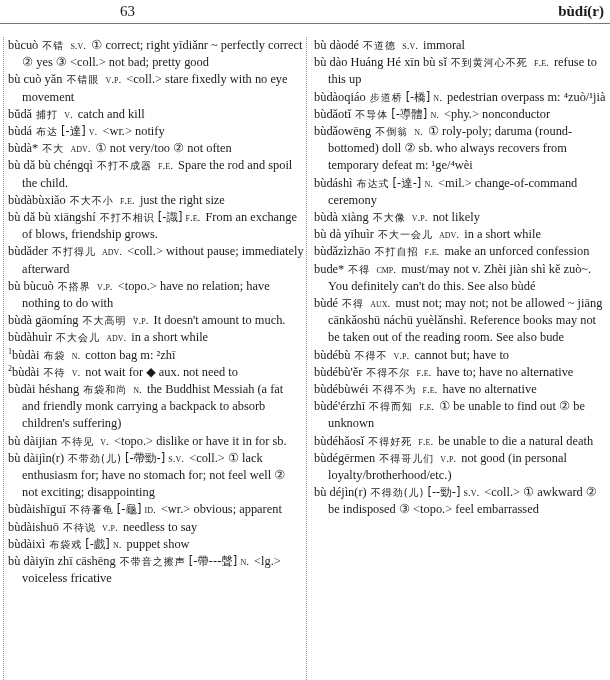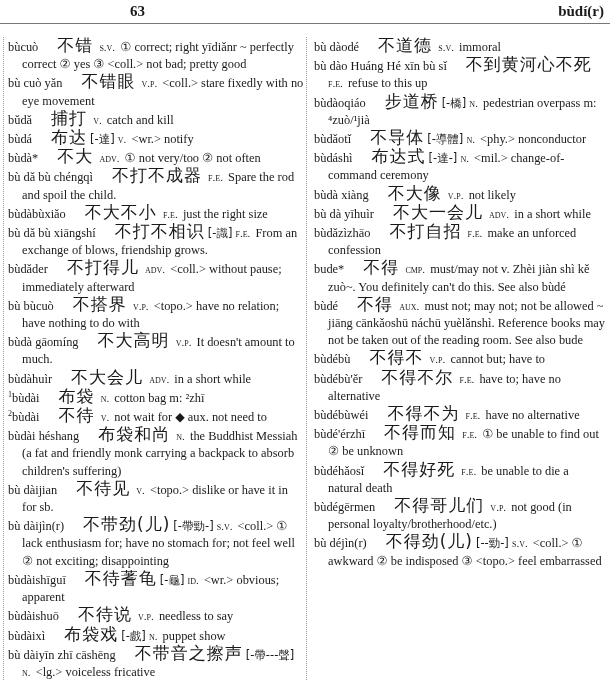--- a/index.html
+++ b/index.html
@@ -1,30 +1,30 @@
 <!DOCTYPE html>
 <html><head>
 <meta charset="utf-8">
 <style>
   html, body { margin:0; padding:0; background:#ffffff; }
   body { width:610px; height:680px; overflow:hidden; position:relative;
          font-family:"Liberation Serif","DejaVu Serif",serif; color:#1a1a1a; }
   .header { position:absolute; left:0; top:0; width:610px; height:24px; }
-  .page-num { position:absolute; left:130px; top:3px; font-weight:bold; font-size:15px; }
+  .page-num { position:absolute; left:120px; top:3px; font-weight:normal; font-size:15px; }
   .running-head { position:absolute; right:6px; top:3px; font-weight:bold; font-size:15px; }
   .rule { position:absolute; left:0; top:23px; width:610px; height:1px; background:#777; }
   .col { position:absolute; top:37px; width:296px; font-size:12.4px; line-height:17.2px; }
   .col.left { left:8px; }
   .col.right { left:314px; width:292px; }
   .vline { position:absolute; top:37px; width:0; height:643px; border-left:1px dotted #999; }
   .vline.l { left:3px; }
   .vline.m { left:306px; }
   .entry { padding-left:14px; text-indent:-14px; margin:0; }
   .hw { font-weight:normal; }
-  .hz { font-family:"DejaVu Sans",sans-serif; font-size:17px; margin:0 3px 0 19px; letter-spacing:1px; }
+  .hz { font-family:"DejaVu Sans",sans-serif; font-size:10px; margin:0 3px 0 4px; letter-spacing:1px; }
   .trad { font-family:"DejaVu Sans",sans-serif; font-size:11.5px; }
   .pos { font-variant:small-caps; font-size:11px; margin-right:2px; }
   .body-text { }
   .sup { font-size:8px; vertical-align:super; line-height:0; }
 </style>
 </head>
 <body>
 
 <div class="header">
   <span class="page-num">63</span>
@@ -56,20 +56,21 @@
     <p class="entry"><span class="hw">bùdàishīguī</span><span class="hz">不待蓍龟</span><span class="trad">[-龜]</span> <span class="pos">id.</span> <span class="body-text">&lt;wr.&gt; obvious; apparent</span></p>
     <p class="entry"><span class="hw">bùdàishuō</span><span class="hz">不待说</span> <span class="pos">v.p.</span> <span class="body-text">needless to say</span></p>
     <p class="entry"><span class="hw">bùdàixì</span><span class="hz">布袋戏</span><span class="trad">[-戲]</span> <span class="pos">n.</span> <span class="body-text">puppet show</span></p>
     <p class="entry"><span class="hw">bù dàiyīn zhī cāshēng</span><span class="hz">不带音之擦声</span><span class="trad">[-帶---聲]</span> <span class="pos">n.</span> <span class="body-text">&lt;lg.&gt; voiceless fricative</span></p>
   </div>
 <div class="col right" id="colR">
     <p class="entry"><span class="hw">bù dàodé</span><span class="hz">不道德</span> <span class="pos">s.v.</span> <span class="body-text">immoral</span></p>
     <p class="entry"><span class="hw">bù dào Huáng Hé xīn bù sǐ</span><span class="hz">不到黄河心不死</span> <span class="pos">f.e.</span> <span class="body-text">refuse to this up</span></p>
     <p class="entry"><span class="hw">bùdàoqiáo</span><span class="hz">步道桥</span><span class="trad">[-橋]</span> <span class="pos">n.</span> <span class="body-text">pedestrian overpass m: ⁴zuò/¹jià</span></p>
     <p class="entry"><span class="hw">bùdǎotǐ</span><span class="hz">不导体</span><span class="trad">[-導體]</span> <span class="pos">n.</span> <span class="body-text">&lt;phy.&gt; nonconductor</span></p>
+    <p class="entry"><span class="hw">bùdǎowēng</span><span class="hz">不倒翁</span> <span class="pos">n.</span> <span class="body-text">① roly-poly; daruma (round-bottomed) doll ② sb. who always recovers from temporary defeat m: ¹ge/⁴wèi</span></p>
     <p class="entry"><span class="hw">bùdáshì</span><span class="hz">布达式</span><span class="trad">[-達-]</span> <span class="pos">n.</span> <span class="body-text">&lt;mil.&gt; change-of-command ceremony</span></p>
     <p class="entry"><span class="hw">bùdà xiàng</span><span class="hz">不大像</span> <span class="pos">v.p.</span> <span class="body-text">not likely</span></p>
     <p class="entry"><span class="hw">bù dà yīhuìr</span><span class="hz">不大一会儿</span> <span class="pos">adv.</span> <span class="body-text">in a short while</span></p>
     <p class="entry"><span class="hw">bùdǎzìzhāo</span><span class="hz">不打自招</span> <span class="pos">f.e.</span> <span class="body-text">make an unforced confession</span></p>
     <p class="entry"><span class="hw">bude*</span><span class="hz">不得</span> <span class="pos">cmp.</span> <span class="body-text">must/may not v. Zhèi jiàn shì kě zuò~. You definitely can't do this. See also bùdé</span></p>
     <p class="entry"><span class="hw">bùdé</span><span class="hz">不得</span> <span class="pos">aux.</span> <span class="body-text">must not; may not; not be allowed ~ jiāng cānkǎoshū náchū yuèlǎnshì. Reference books may not be taken out of the reading room. See also bude</span></p>
     <p class="entry"><span class="hw">bùdébù</span><span class="hz">不得不</span> <span class="pos">v.p.</span> <span class="body-text">cannot but; have to</span></p>
     <p class="entry"><span class="hw">bùdébù'ěr</span><span class="hz">不得不尔</span> <span class="pos">f.e.</span> <span class="body-text">have to; have no alternative</span></p>
     <p class="entry"><span class="hw">bùdébùwéi</span><span class="hz">不得不为</span> <span class="pos">f.e.</span> <span class="body-text">have no alternative</span></p>
     <p class="entry"><span class="hw">bùdé'érzhī</span><span class="hz">不得而知</span> <span class="pos">f.e.</span> <span class="body-text">① be unable to find out ② be unknown</span></p>

